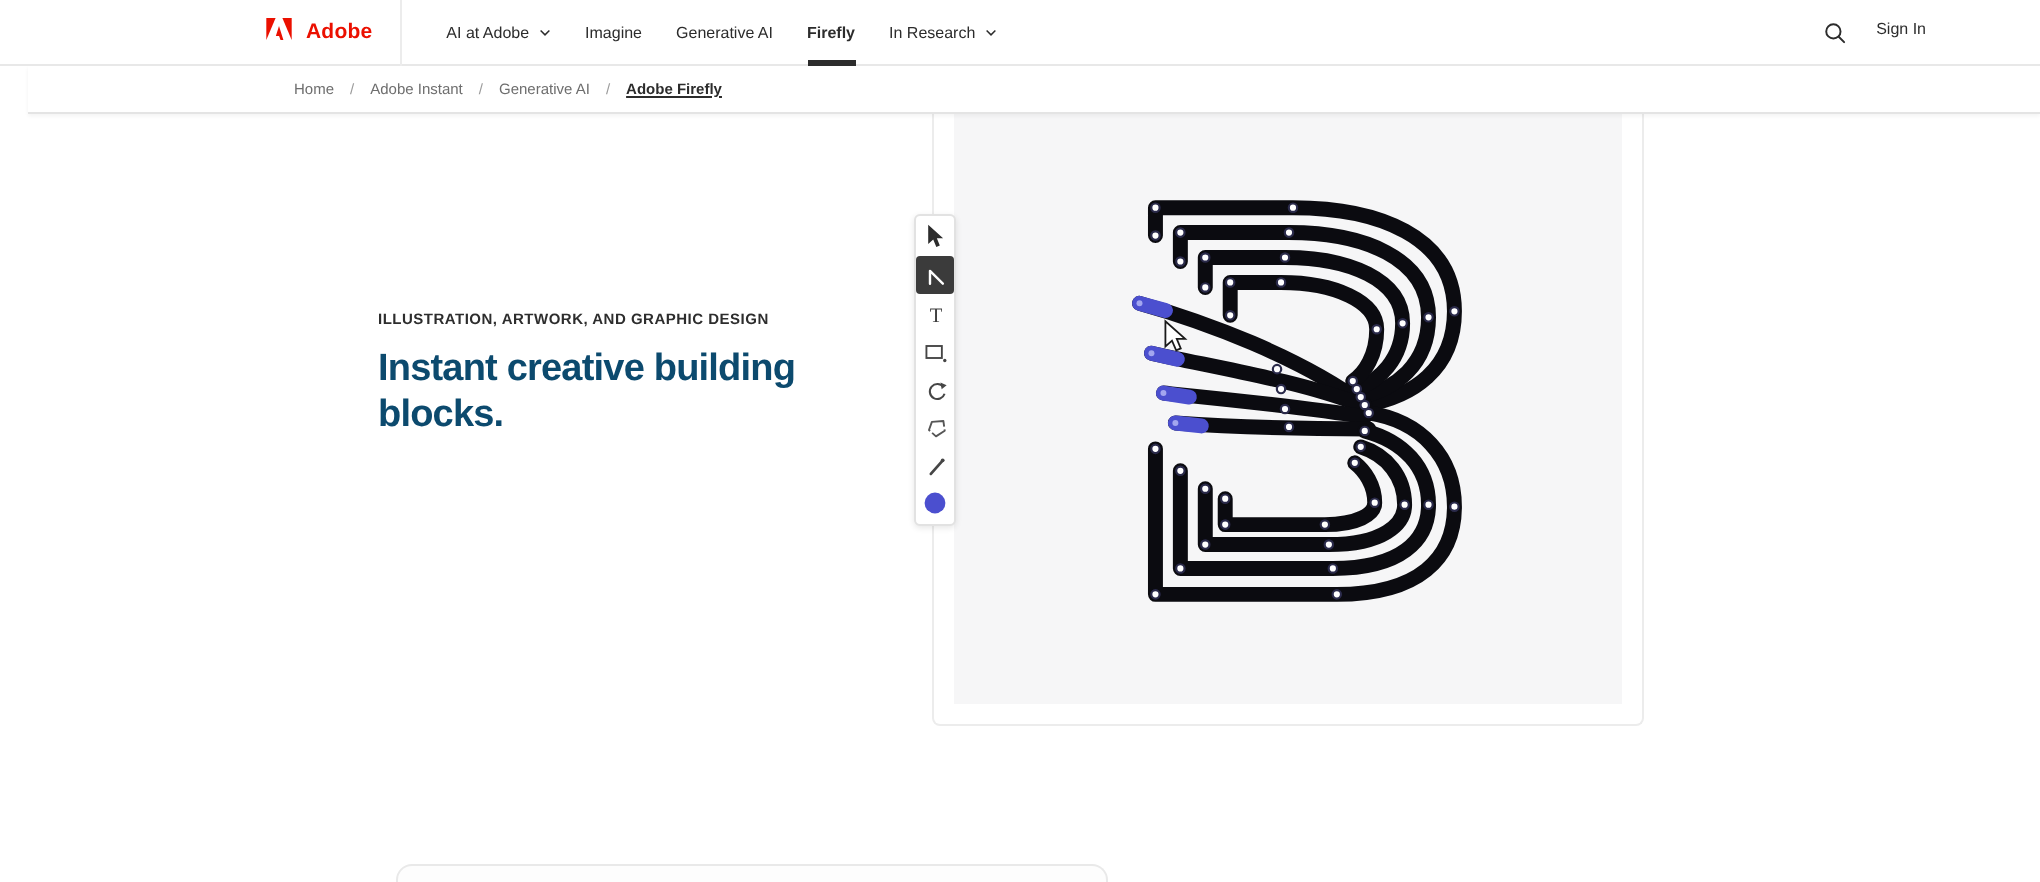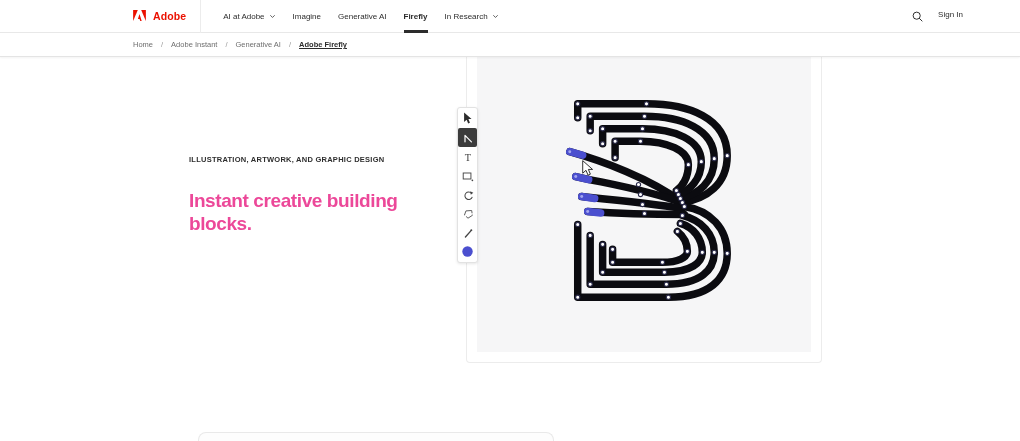--- a/index.html
+++ b/index.html
@@ -19,33 +19,33 @@
     font-size:8px; color:#2c2c2c; cursor:pointer; white-space:nowrap; }
   .nav-item.active { font-weight:bold; }
   .nav-item.active::after { content:""; position:absolute; left:0; right:0; bottom:0;
     height:2.5px; background:#2c2c2c; }
   .chev { display:inline-block; }
   .header-right { margin-left:auto; display:flex; gap:14px; }
   .search-btn { cursor:pointer; display:flex; align-items:center; }
   .signin { font-size:8px; color:#2c2c2c; cursor:pointer; }
 
   
-  .breadcrumb-bar { position:absolute; top:33px; left:0; right:0; height:24px;
+  .breadcrumb-bar { position:absolute; top:33px; left:14px; right:0; height:24px;
     display:flex; align-items:center; padding-left:133px; gap:8px;
     background:#fff; border-bottom:1px solid #e4e4e4;
     box-shadow:0 1px 2px rgba(0,0,0,.05); z-index:4; }
   .crumb { font-size:7.5px; color:#6e6e6e; cursor:pointer; }
   .crumb-sep { font-size:7.5px; color:#9b9b9b; }
   .crumb.current { color:#2c2c2c; font-weight:bold; cursor:default;text-decoration:underline; }
 
   
   .text-col { position:absolute; left:189px; top:131px; width:256px; }
   .eyebrow { font-size:7.5px; font-weight:bold; letter-spacing:.25px; color:#2d2d2d;margin-top:24px; }
-  .headline { margin-top:25px; width:245px; font-size:19px; line-height:1.23;
-    font-weight:bold; letter-spacing:-.4px; color:#ec4899; }
+  .headline { margin-top:9px; width:245px; font-size:19px; line-height:1.23;
+    font-weight:bold; letter-spacing:-.4px; color:#0c4a6e; }
   .body-copy { margin-top:10px; width:256px; font-size:10px; line-height:13.6px;
     letter-spacing:-.1px; color:#4a4a4a; }
 
   
   .art-card { position:absolute; left:466px; top:57px; width:356px; height:306px;
     background:#fff; border:1px solid #ececec; border-top:none;
     border-radius:0 0 4px 4px; }
   .art-panel { position:absolute; left:10px; right:10px; top:0; bottom:10px;
     background:#f6f6f7; overflow:hidden; }
   .art-panel svg { display:block; width:100%; height:100%; }

